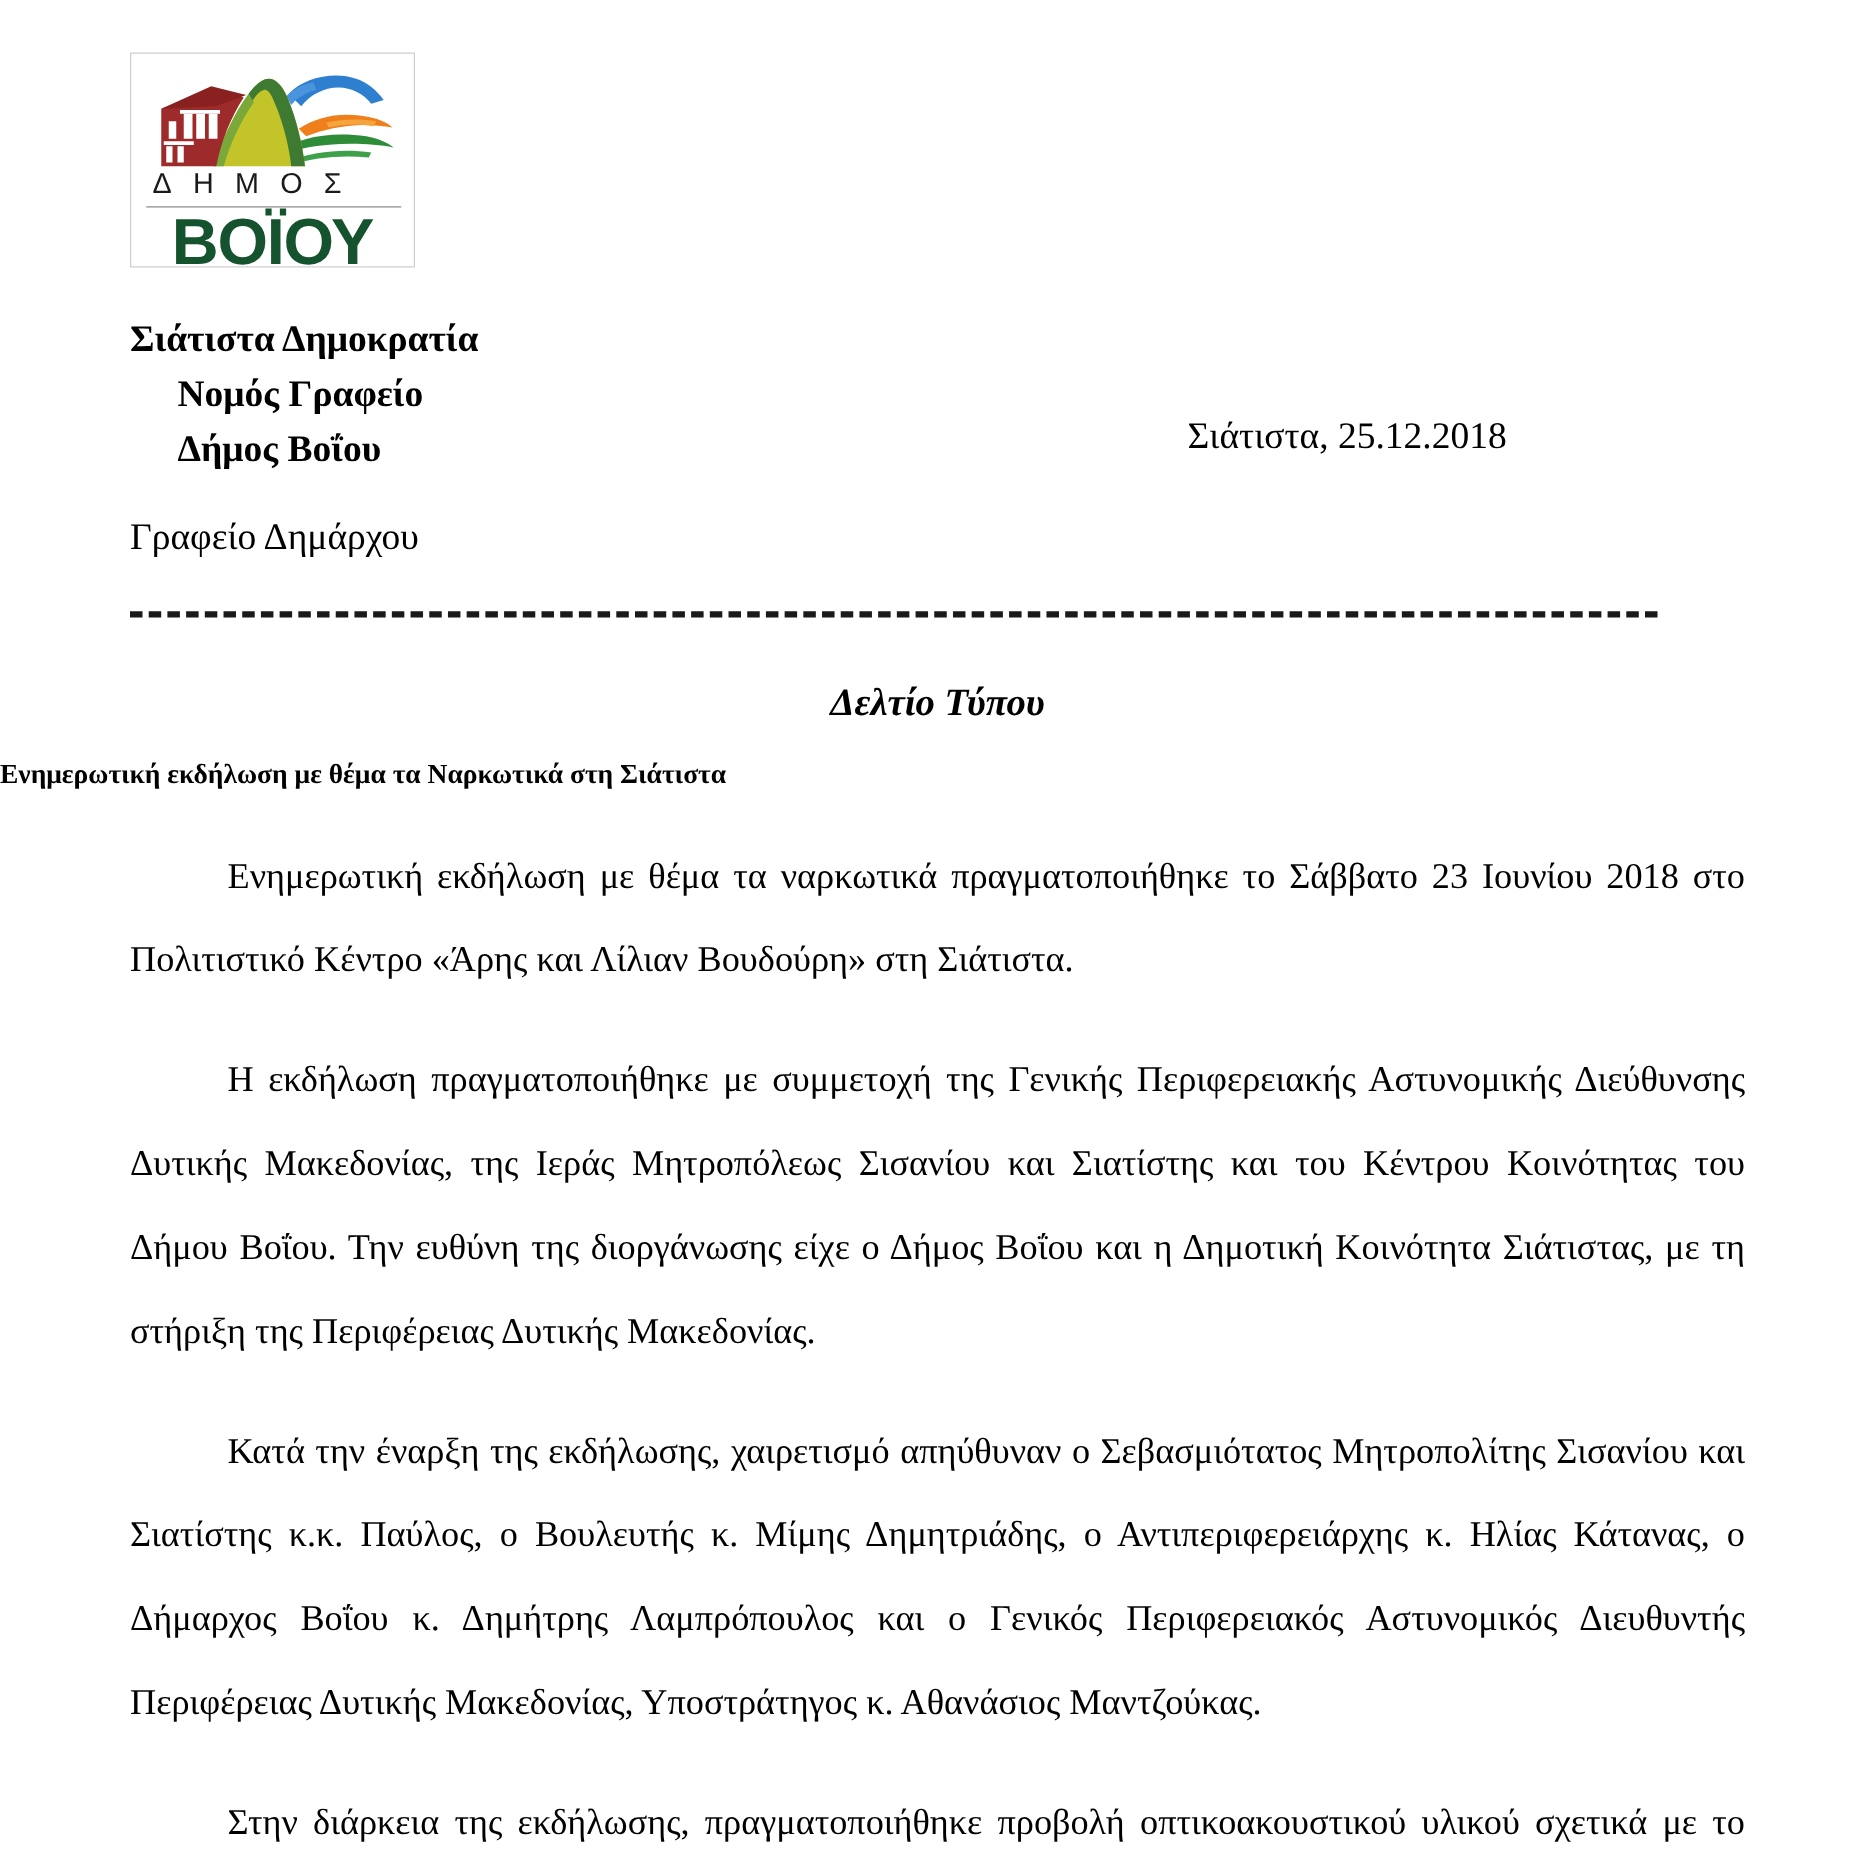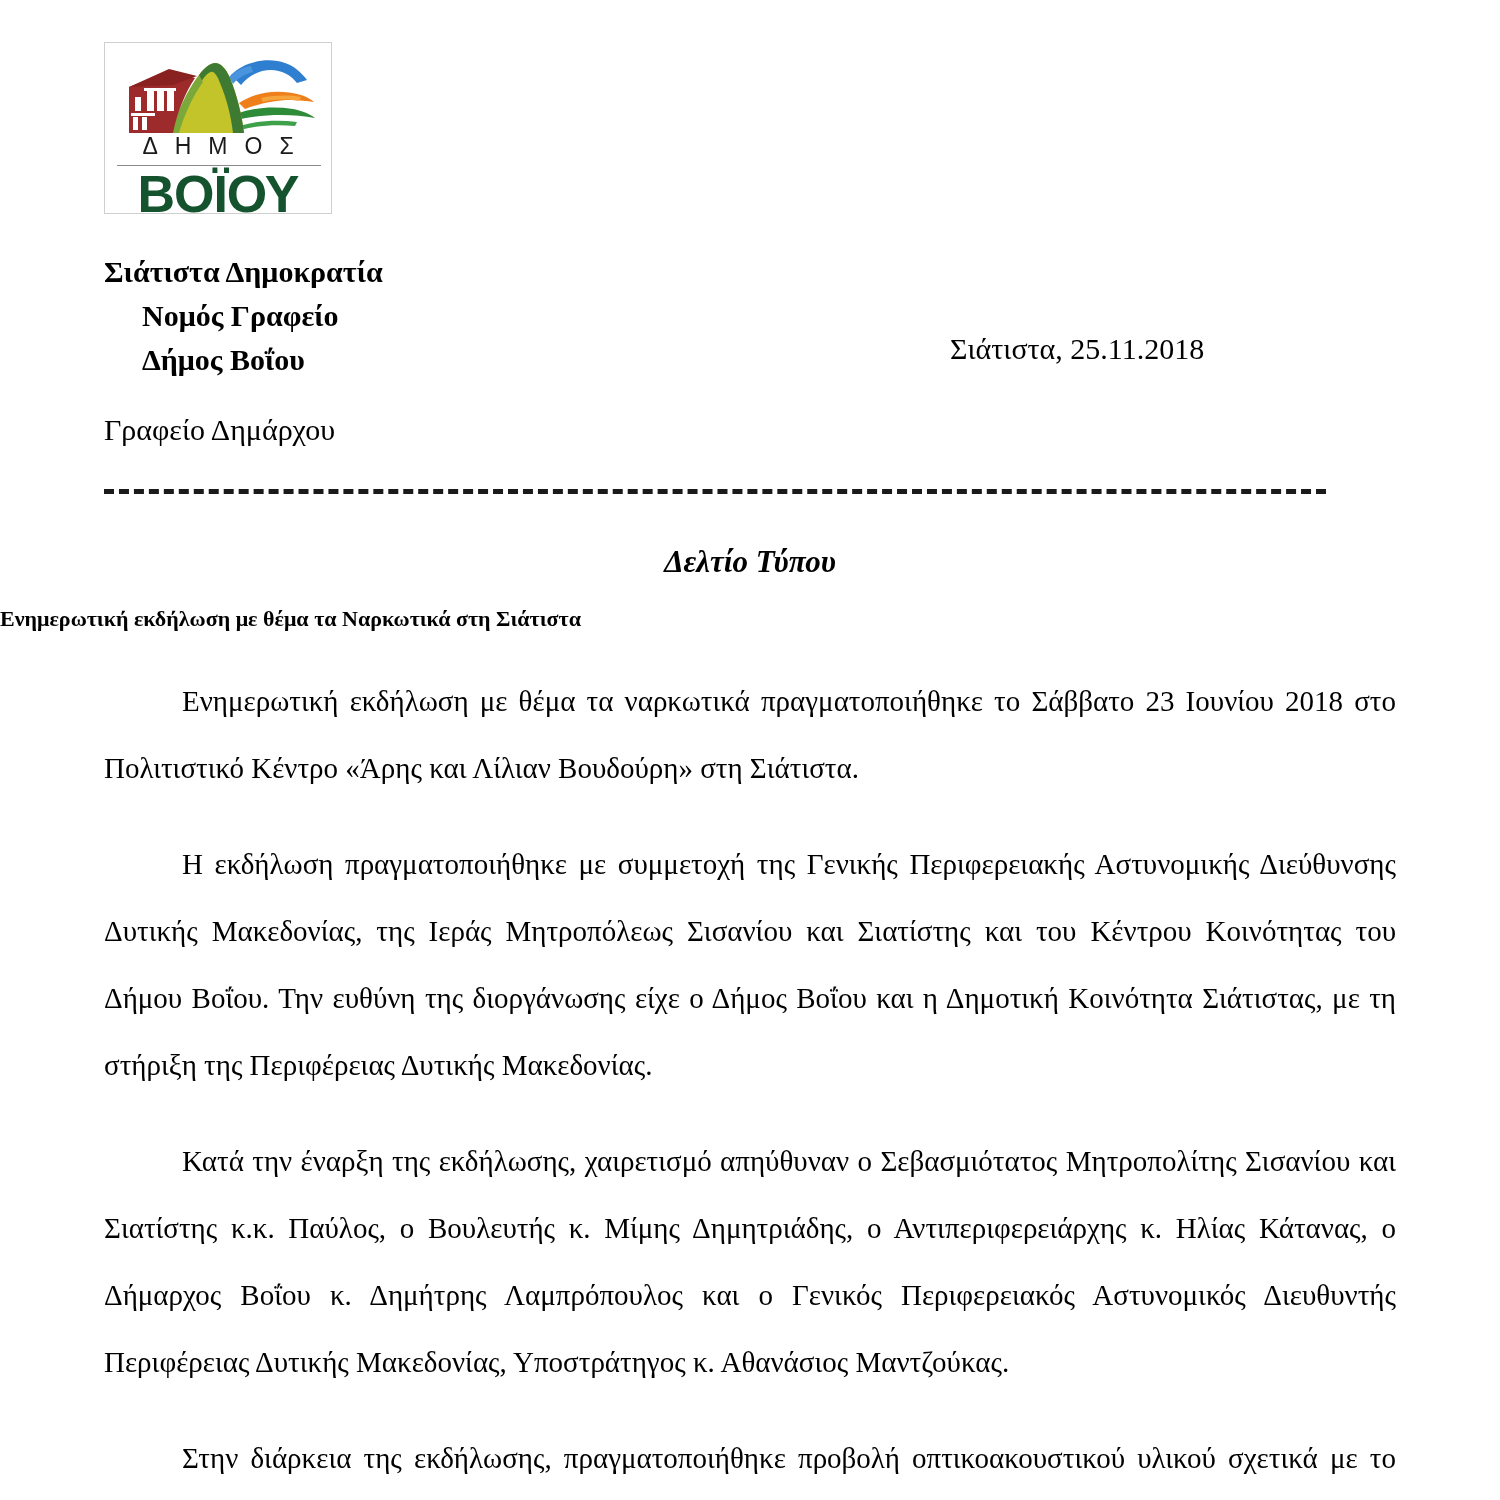--- a/index.html
+++ b/index.html
@@ -44,21 +44,20 @@
     width: 214px;
     height: 92px;
   }
   .logo-art svg { display: block; width: 100%; height: 100%; }
 
   .logo-dimos {
     position: absolute;
     left: 0;
     top: 92px;
     width: 100%;
-    text-align: center;
     font-family: "Liberation Sans", "DejaVu Sans", sans-serif;
     font-size: 23px;
     letter-spacing: 17px;
     text-indent: 17px;
     color: #1a1a1a;
     line-height: 1;
     font-weight: 400;
   }
   .logo-rule {
     position: absolute;
@@ -201,21 +200,21 @@
     <div class="logo-rule"></div>
     <div class="logo-voiou">ΒΟΪΟΥ</div>
   </div>
 
   <div class="org-block">
     <div class="org-line-1">Σιάτιστα Δημοκρατία</div>
     <div class="org-line-2">Νομός Γραφείο</div>
     <div class="org-line-3">Δήμος Βοΐου</div>
   </div>
 
-  <div class="date-line">Σιάτιστα, 25.11.2018</div>
+  <div class="date-line">Σιάτιστα, 25.12.2018</div>
 
   <div class="office-line">Γραφείο Δημάρχου</div>
 
   <div class="divider"></div>
 
   <div class="doc-title">Δελτίο Τύπου</div>
   <div class="doc-subtitle">Ενημερωτική εκδήλωση με θέμα τα Ναρκωτικά στη Σιάτιστα</div>
 
   <div class="body-text">
     <p>Ενημερωτική εκδήλωση με θέμα τα ναρκωτικά πραγματοποιήθηκε το Σάββατο 23 Ιουνίου 2018 στο Πολιτιστικό Κέντρο «Άρης και Λίλιαν Βουδούρη» στη Σιάτιστα.</p>

